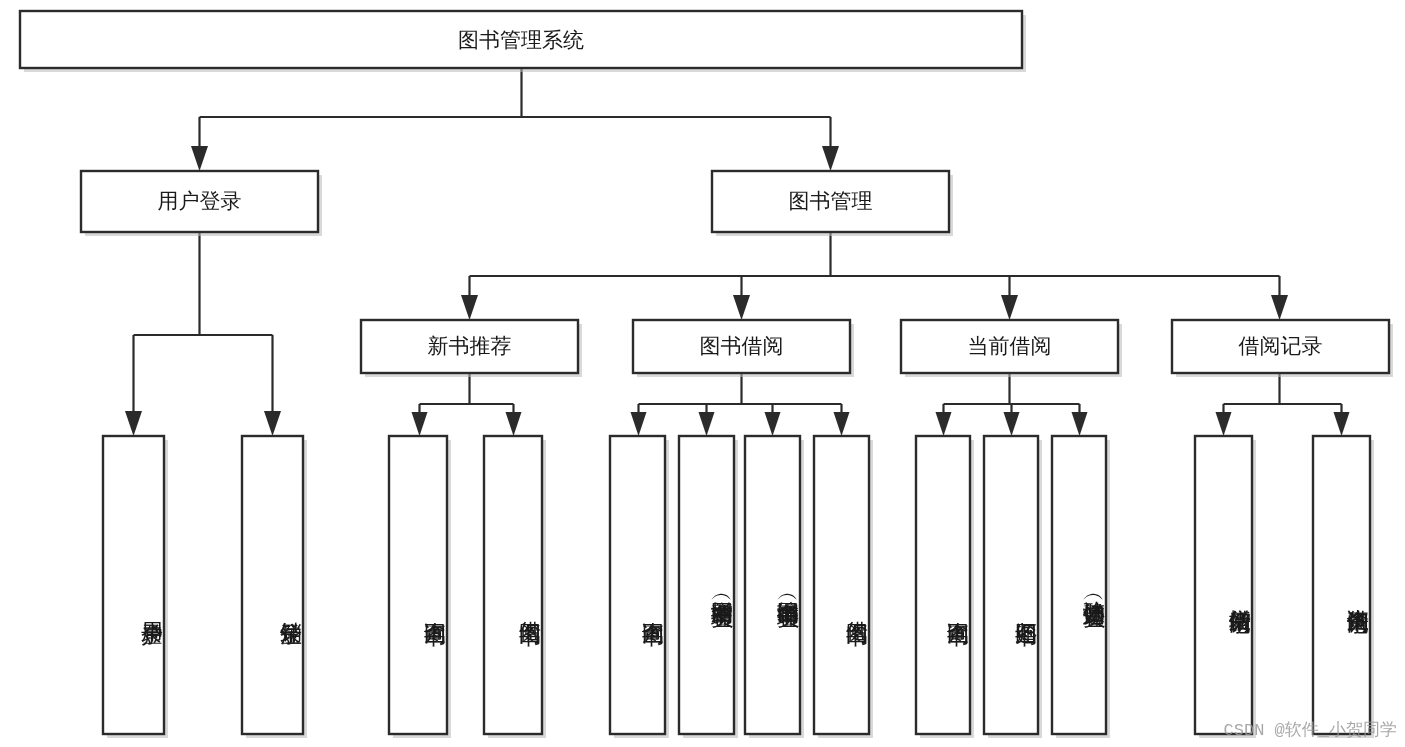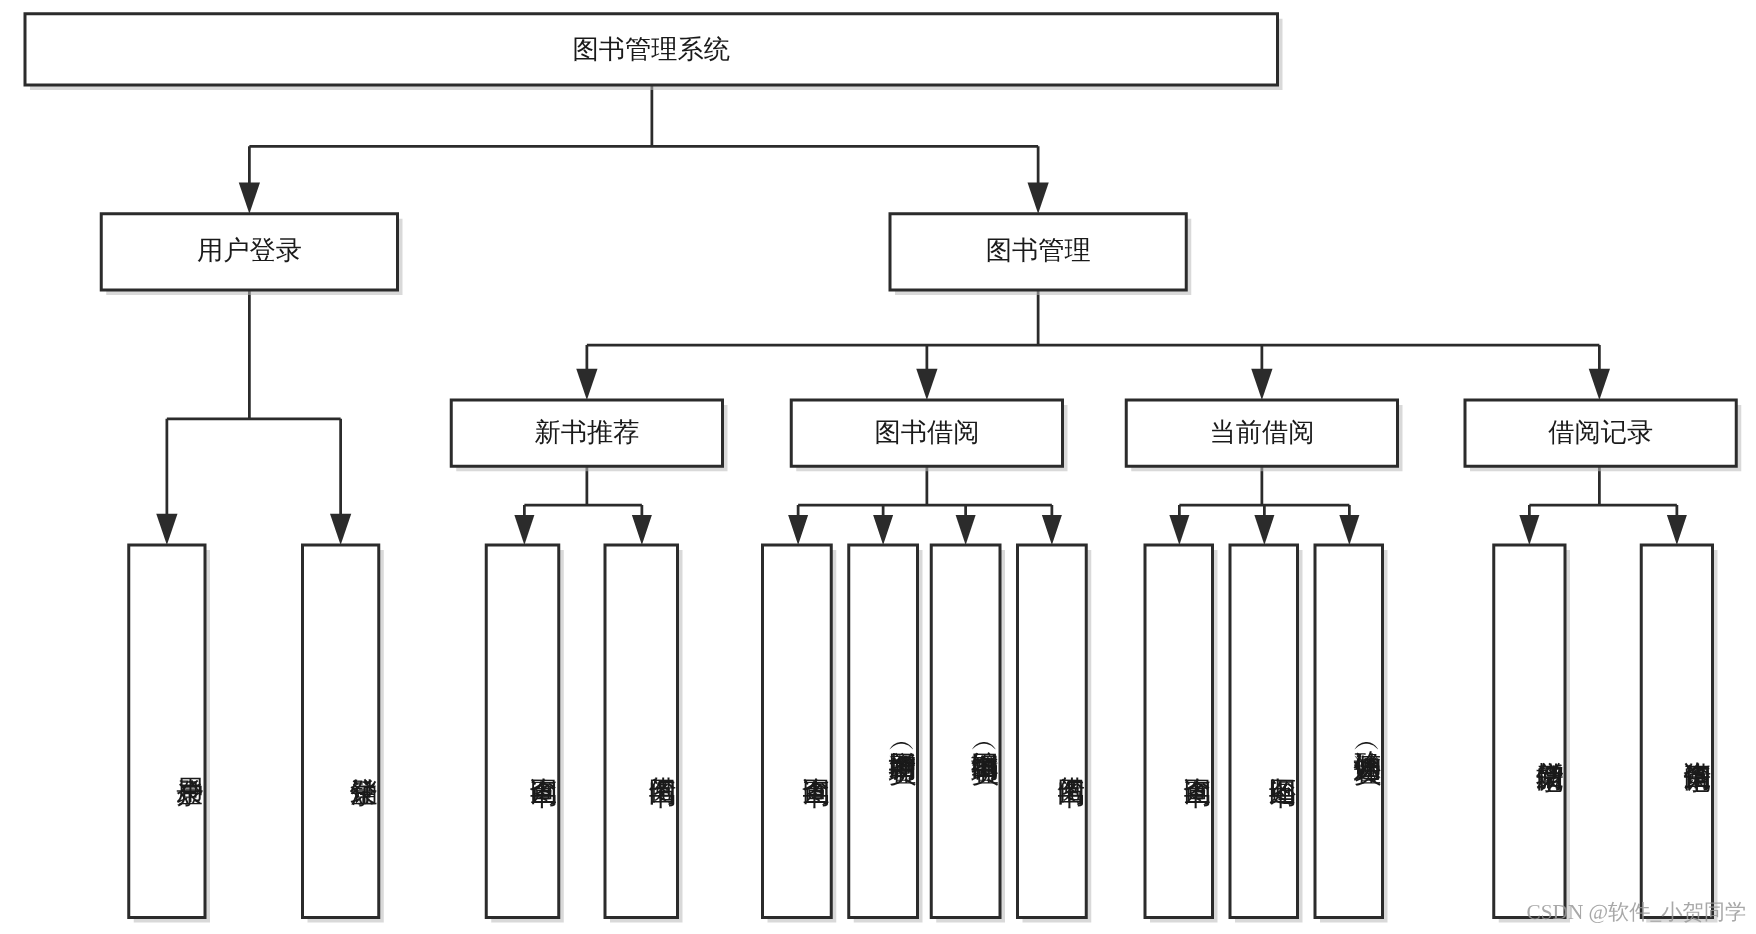--- a/index.html
+++ b/index.html
@@ -64,21 +64,21 @@
     display: flex;
     align-items: flex-start;
     justify-content: center;
     white-space: nowrap;
     pointer-events: none;
   }
   .watermark {
     position: absolute;
     right: 8px;
     bottom: 6px;
-    font-family: Liberation Serif, serif;
+    font-family: Liberation Mono, monospace;
     font-size: 17px;
     color: #9a9a9a;
     opacity: 0.85;
     white-space: nowrap;
   }
 </style>
 </head>
 <body>
 
 <div id="diagram-root">

